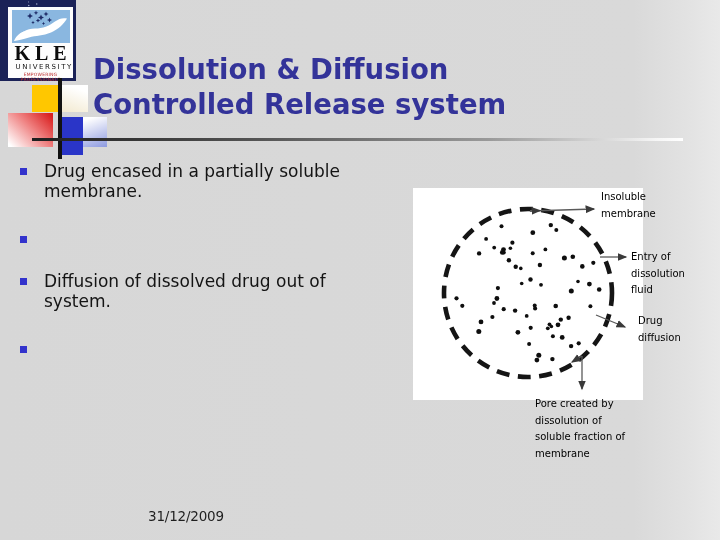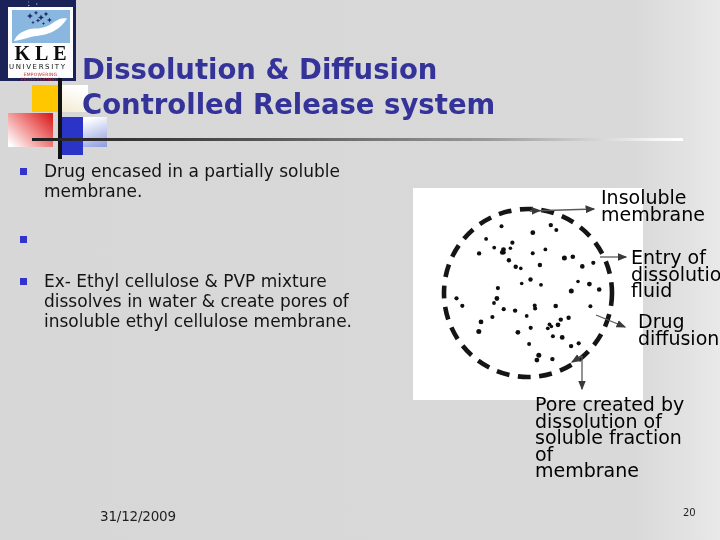--- a/index.html
+++ b/index.html
@@ -10,53 +10,53 @@
   }
   .abs{position:absolute;}
   .pre{white-space:pre-line;}
 
   
   .logo-navy{left:0;top:0;width:76px;height:81px;background:#1b2257;}
   .logo-card{left:8px;top:7px;width:65px;height:71px;background:#fdfdfd;}
   .logo-sky{left:4px;top:3px;width:58px;height:33px;background:#8ab7e0;}
   .logo-kle{left:0;top:36px;width:65px;text-align:center;font-family:"Liberation Serif","DejaVu Serif",serif;
             font-weight:bold;font-size:20px;letter-spacing:5px;color:#0c0c0c;line-height:20px;text-indent:5px;}
-  .logo-univ{left:0;top:56px;width:65px;text-align:left;font-size:7px;letter-spacing:1.6px;color:#111;line-height:8px;text-indent:1px;}
+  .logo-univ{left:0;top:56px;width:65px;text-align:right;font-size:7px;letter-spacing:1.6px;color:#111;line-height:8px;text-indent:1px;}
   .logo-tag{left:0;top:65px;width:65px;text-align:center;font-size:4.5px;letter-spacing:.2px;color:#c03030;line-height:5px;}
 
   
   .sq-yellow{left:32px;top:85px;width:28px;height:27px;background:#ffc700;}
   .sq-cream{left:60px;top:85px;width:28px;height:27px;background:linear-gradient(200deg,#ffffff 20%,#f2e9cf 100%);}
   .sq-red{left:8px;top:113px;width:45px;height:34px;background:linear-gradient(225deg,#d91f1f 5%,#ef8080 45%,#ffffff 95%);}
   .sq-blue{left:58px;top:117px;width:25px;height:38px;background:#2a35c8;}
   .sq-bluegrad{left:83px;top:117px;width:24px;height:30px;background:linear-gradient(160deg,#ffffff 10%,#8d9aeâ€¦);}
   .sq-bluegrad{left:83px;top:117px;width:24px;height:30px;background:linear-gradient(160deg,#ffffff 10%,#8d9ae0 100%);}
   .vline{left:58px;top:78px;width:3.5px;height:81px;background:#121212;}
   .hline{left:32px;top:137.5px;width:651px;height:3px;
          background:linear-gradient(90deg,#1e1e1e 0%,#555 35%,#999 70%,#f6f6f6 96%,#ffffff 100%);}
 
   
-  .title{left:82px;top:52px;width:580px;font-size:27.5px;font-weight:bold;color:#333399;line-height:35px;}
+  .title{left:93px;top:52px;width:580px;font-size:27.5px;font-weight:bold;color:#333399;line-height:35px;}
 
   
   .bullets{left:14px;top:161px;width:398px;}
   .bullet-item{display:flex;align-items:flex-start;margin-bottom:28px;}
   .bullet-sq{flex:0 0 auto;width:7px;height:7px;background:#3333cc;margin:7px 17px 0 6px;}
   .bullet-text{font-size:17px;line-height:20px;color:#141414;}
 
   
   .diagram-box{left:413px;top:188px;width:230px;height:212px;background:#ffffff;}
-  .dlabel{color:#000;font-size:19px;line-height:16.5px;}
+  .dlabel{color:#000;font-size:10px;line-height:16.5px;}
   .lbl-insoluble{left:601px;top:189px;width:100px;}
   .lbl-entry{left:631px;top:249px;width:95px;}
   .lbl-drug{left:638px;top:313px;width:90px;}
   .lbl-pore{left:535px;top:396px;width:150px;}
 
   
-  .footer-text{font-size:13.5px;color:#1f1f1f;white-space:pre;letter-spacing:-0.2px;}
+  .footer-text{font-size:13.5px;color:#1f1f1f;white-space:pre;letter-spacing:-0.2px;margin-left:48px;}
   .f-date{left:100px;top:508px;}
   .f-company{left:289px;top:508px;}
   .f-page{left:683px;top:507px;font-size:10px;}
 </style>
 </head>
 <body>
 
 <div class="slide">
 
   <div class="abs logo-navy">
@@ -100,23 +100,25 @@
     <div class="bullet-item">
       <span class="bullet-sq"></span>
       <span class="bullet-text pre">Drug encased in a partially soluble
 membrane.</span>
     </div>
     <div class="bullet-item">
       <span class="bullet-sq"></span>
     </div>
     <div class="bullet-item">
       <span class="bullet-sq"></span>
-      <span class="bullet-text pre">Ex- Ethyl cellulose &amp; PVP mixture
-dissolves in water &amp; create pores of
-insoluble ethyl cellulose membrane.</span>
+      <span class="bullet-text pre">Diffusion of dissolved drug out of
+system.</span>
+    </div>
+    <div class="bullet-item">
+      <span class="bullet-sq"></span>
     </div>
   </div>
 
   <div class="abs diagram-box">
     <svg width="230" height="212" viewBox="0 0 230 212">
       <defs>
         <marker id="ah" markerWidth="8" markerHeight="7" refX="6.5" refY="3" orient="auto">
           <path d="M0,0 L7.5,3 L0,6 Z" fill="#3a3a3a"></path>
         </marker>
       </defs>

